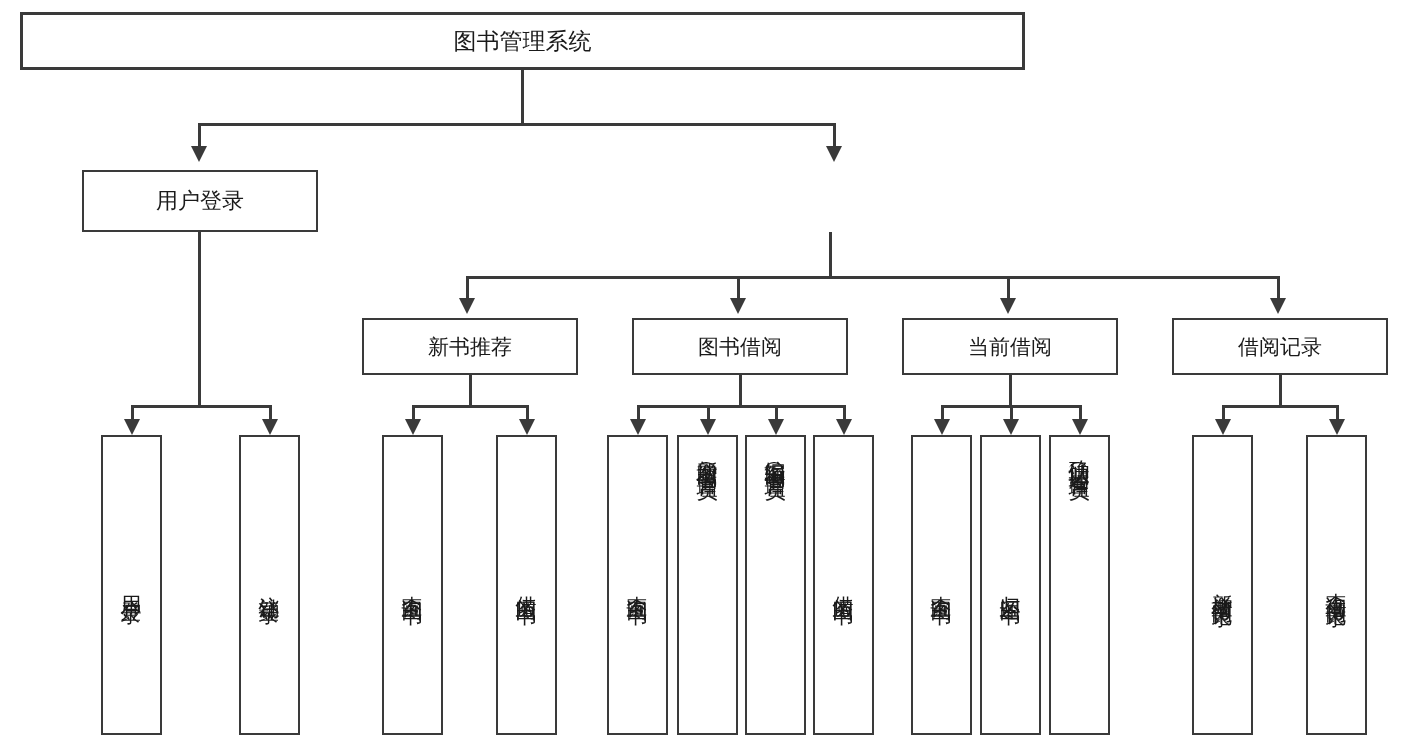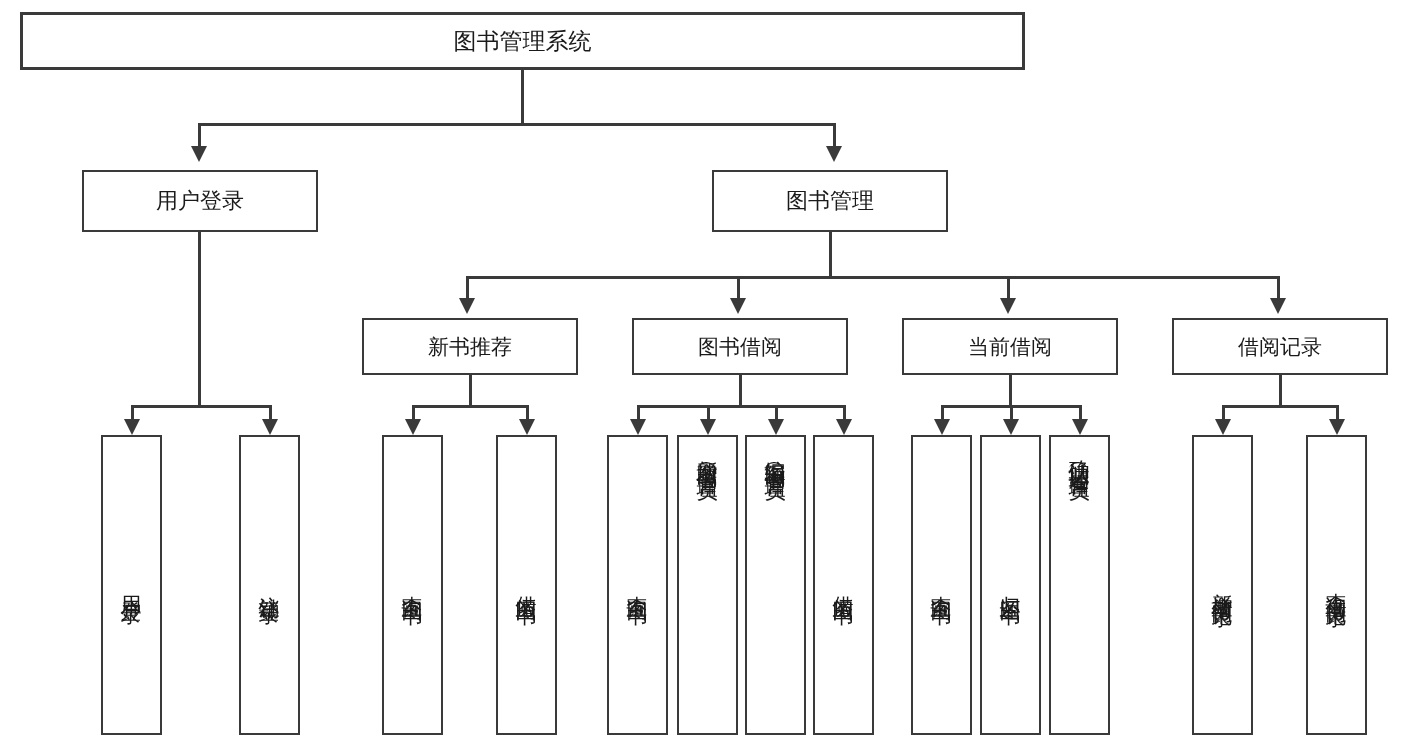--- a/index.html
+++ b/index.html
@@ -104,23 +104,20 @@
 
   <div class="vline" style="left:521px; top:70px; height:55px;"></div>
   <div class="hline" style="left:198px; top:123px; width:636px;"></div>
   <div class="vline" style="left:198px; top:123px; height:25px;"></div>
   <div class="arrow" style="left:191px; top:146px;"></div>
   <div class="vline" style="left:833px; top:123px; height:25px;"></div>
   <div class="arrow" style="left:826px; top:146px;"></div>
 
   <div class="node lvl2" style="left:82px; top:170px; width:236px; height:62px;">
     <span>用户登录</span>
-  </div>
-  <div class="node lvl2" style="left:712px; top:170px; width:236px; height:62px;">
-    <span>图书管理</span>
   </div>
 
   <div class="vline" style="left:198px; top:232px; height:175px;"></div>
   <div class="hline" style="left:131px; top:405px; width:138px;"></div>
   <div class="vline" style="left:131px; top:405px; height:22px;"></div>
   <div class="arrow" style="left:124px; top:419px;"></div>
   <div class="vline" style="left:269px; top:405px; height:22px;"></div>
   <div class="arrow" style="left:262px; top:419px;"></div>
 
   <div class="vline" style="left:829px; top:232px; height:46px;"></div>

